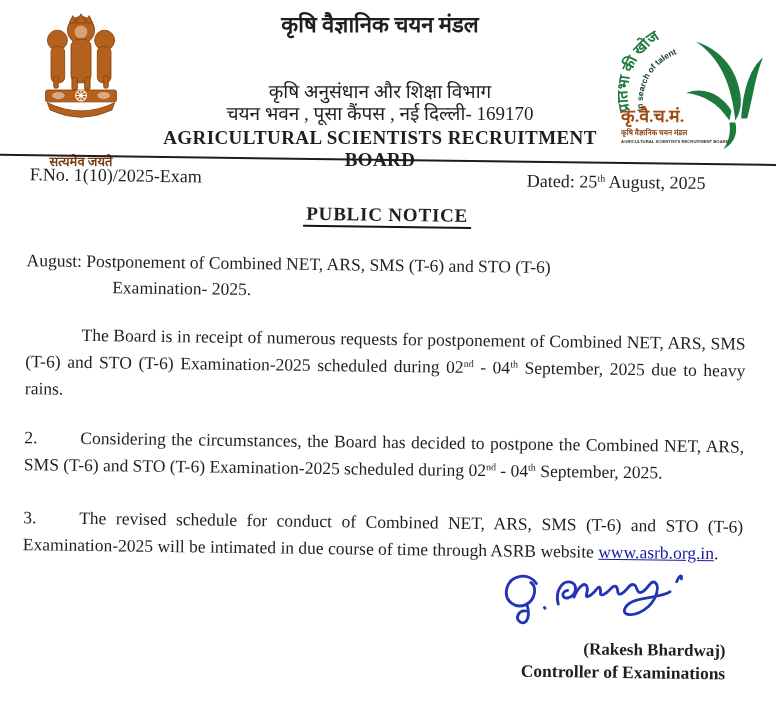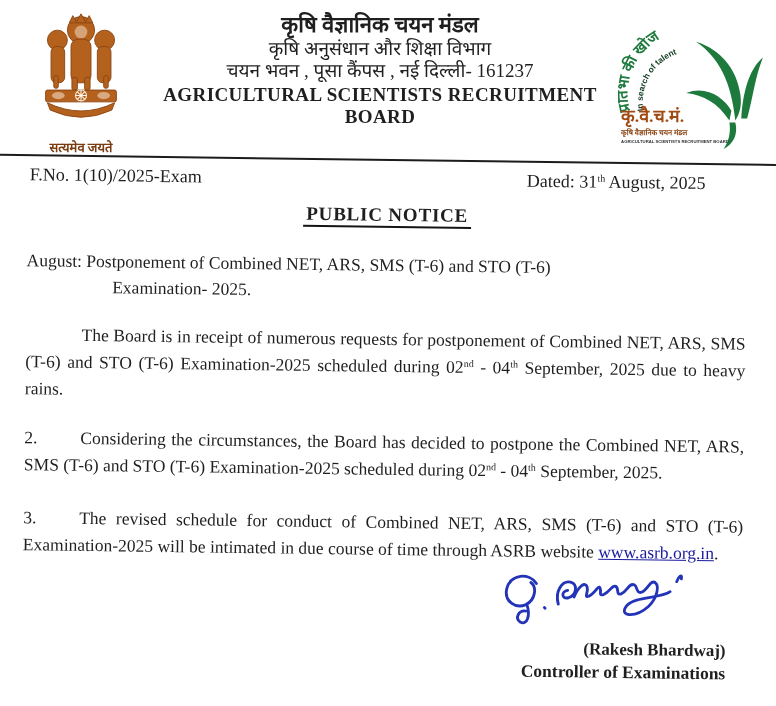--- a/index.html
+++ b/index.html
@@ -21,31 +21,31 @@
   }
   .emblem-col {
     width:122px;
     text-align:center;
     flex:0 0 auto;
     padding-top:2px;
   }
   .emblem-caption {
     font-size:13px;
     color:#7a3c10;
-    margin-top:4px;
+    margin-top:18px;
     font-weight:bold;
   }
   .head-center {
     flex:1 1 auto;
     text-align:center;
     padding-top:2px;
     line-height:1.18;
   }
   .h-hi-1 { font-size:22px; font-weight:bold; }
-  .h-hi-2 { font-size:19px; }
+  .h-hi-2 { font-size:19px;margin-top:43px; }
   .h-hi-3 { font-size:19px; }
   .h-en-1 { font-size:19px; font-weight:bold; letter-spacing:0.4px; margin-top:1px; }
   .h-en-2 { font-size:13px; margin-top:1px; }
   .h-en-3 { font-size:13px; }
   .logo-col {
     width:152px;
     flex:0 0 auto;
     padding-top:14px;
   }
   
@@ -150,21 +150,21 @@
           <circle cx="55" cy="92" r="6"></circle>
           <path d="M55 86 V98 M49 92 H61 M50.8 87.8 L59.2 96.2 M59.2 87.8 L50.8 96.2"></path>
         </g>
       </svg>
       <div class="emblem-caption">सत्यमेव जयते</div>
     </div>
 
     <div class="head-center">
       <div class="h-hi-1">कृषि वैज्ञानिक चयन मंडल</div>
       <div class="h-hi-2">कृषि अनुसंधान और शिक्षा विभाग</div>
-      <div class="h-hi-3">चयन भवन , पूसा कैंपस , नई दिल्ली- 161237</div>
+      <div class="h-hi-3">चयन भवन , पूसा कैंपस , नई दिल्ली- 169170</div>
       <div class="h-en-1">AGRICULTURAL SCIENTISTS RECRUITMENT BOARD</div>
     </div>
 
     <div class="logo-col">
       <svg width="150" height="128" viewBox="0 0 150 130">
         <defs>
           <path id="arc1" d="M12 92 A64 64 0 0 1 118 26" fill="none"></path>
           <path id="arc2" d="M26 94 A52 52 0 0 1 112 42" fill="none"></path>
         </defs>
 
@@ -188,21 +188,21 @@
       </svg>
     </div>
   </div>
 
   <div class="skew">
 
     <hr class="divider">
 
     <div class="meta-row">
       <span>F.No. 1(10)/2025-Exam</span>
-      <span><span>Dated: 31</span><sup class="ord">th</sup><span> August, 2025</span></span>
+      <span><span>Dated: 25</span><sup class="ord">th</sup><span> August, 2025</span></span>
     </div>
 
     <div class="title-row">
       <span class="title-text">PUBLIC NOTICE</span>
     </div>
 
     <div class="subject">
       <span>August:</span>
       <span>Postponement of Combined NET, ARS, SMS (T-6) and STO (T-6)</span><br>
       <span>Examination- 2025.</span>

